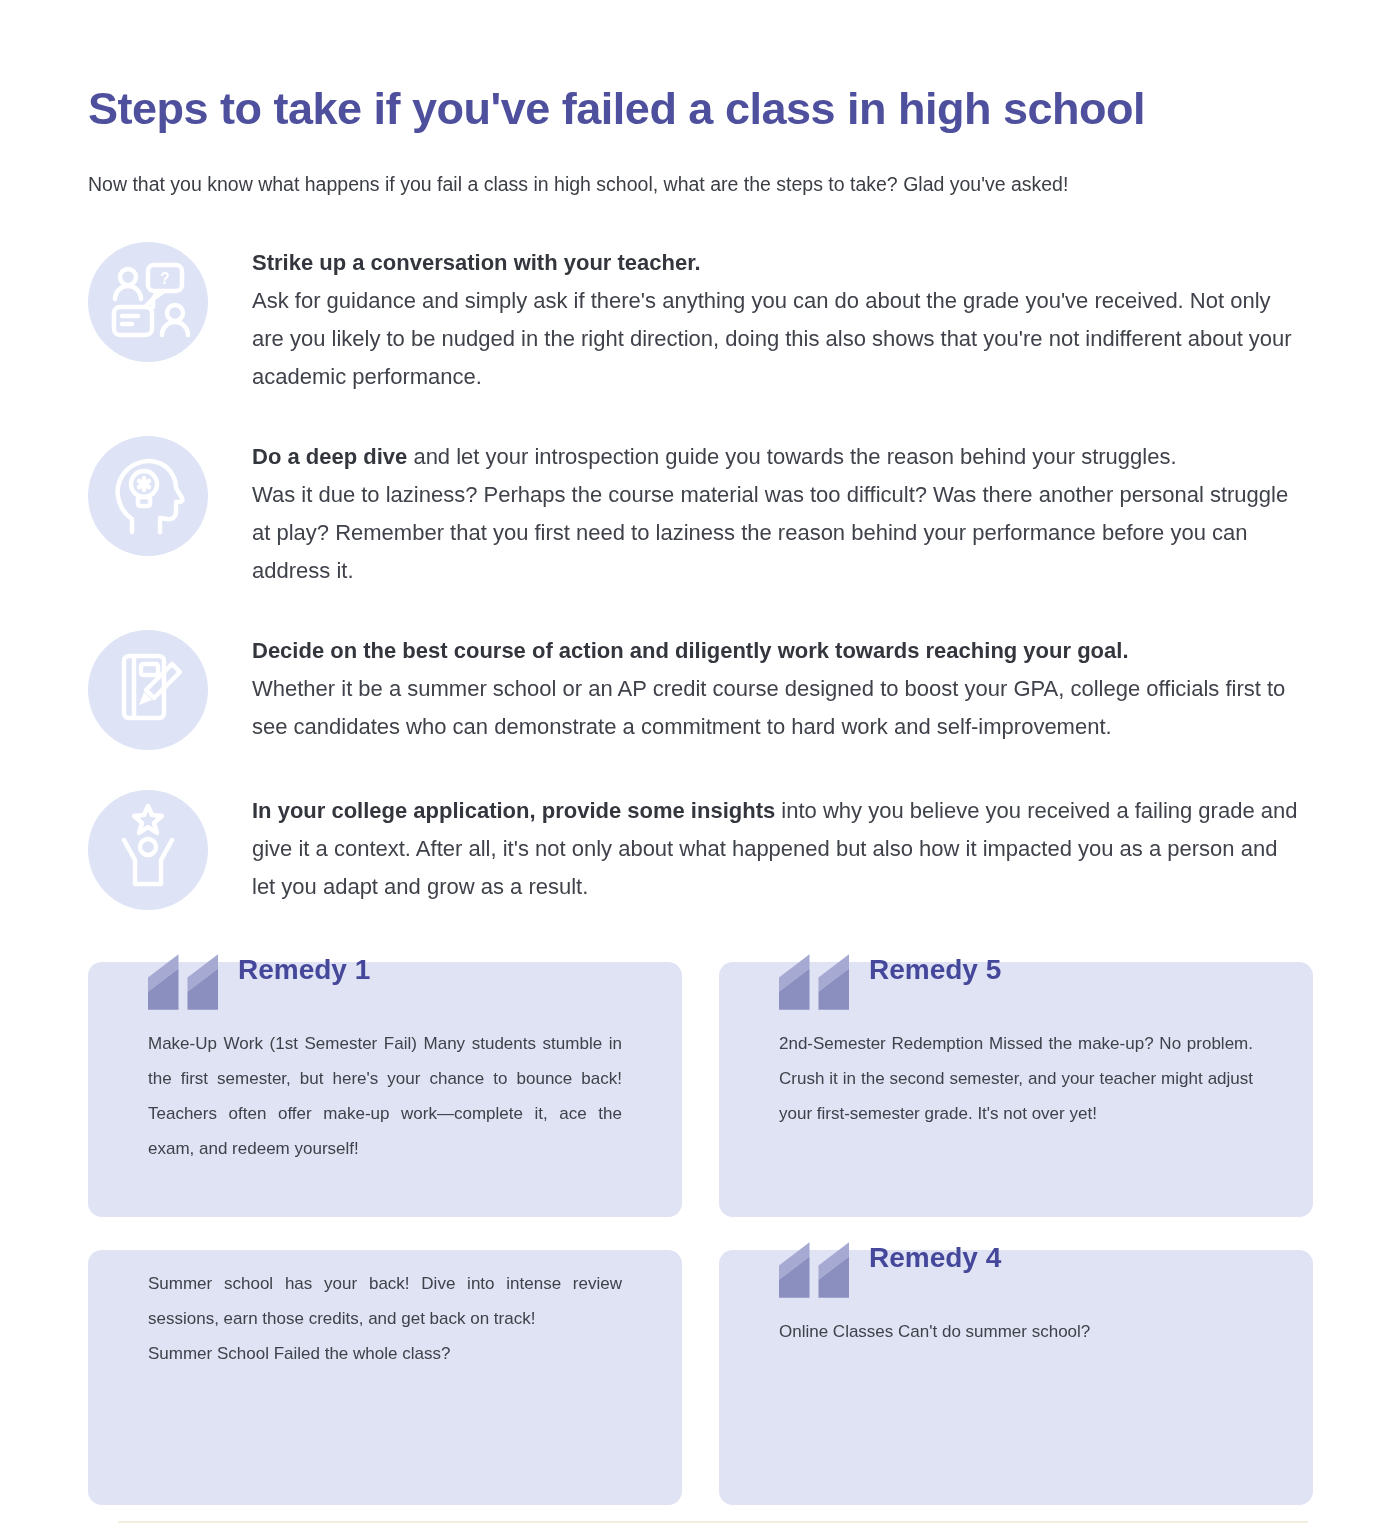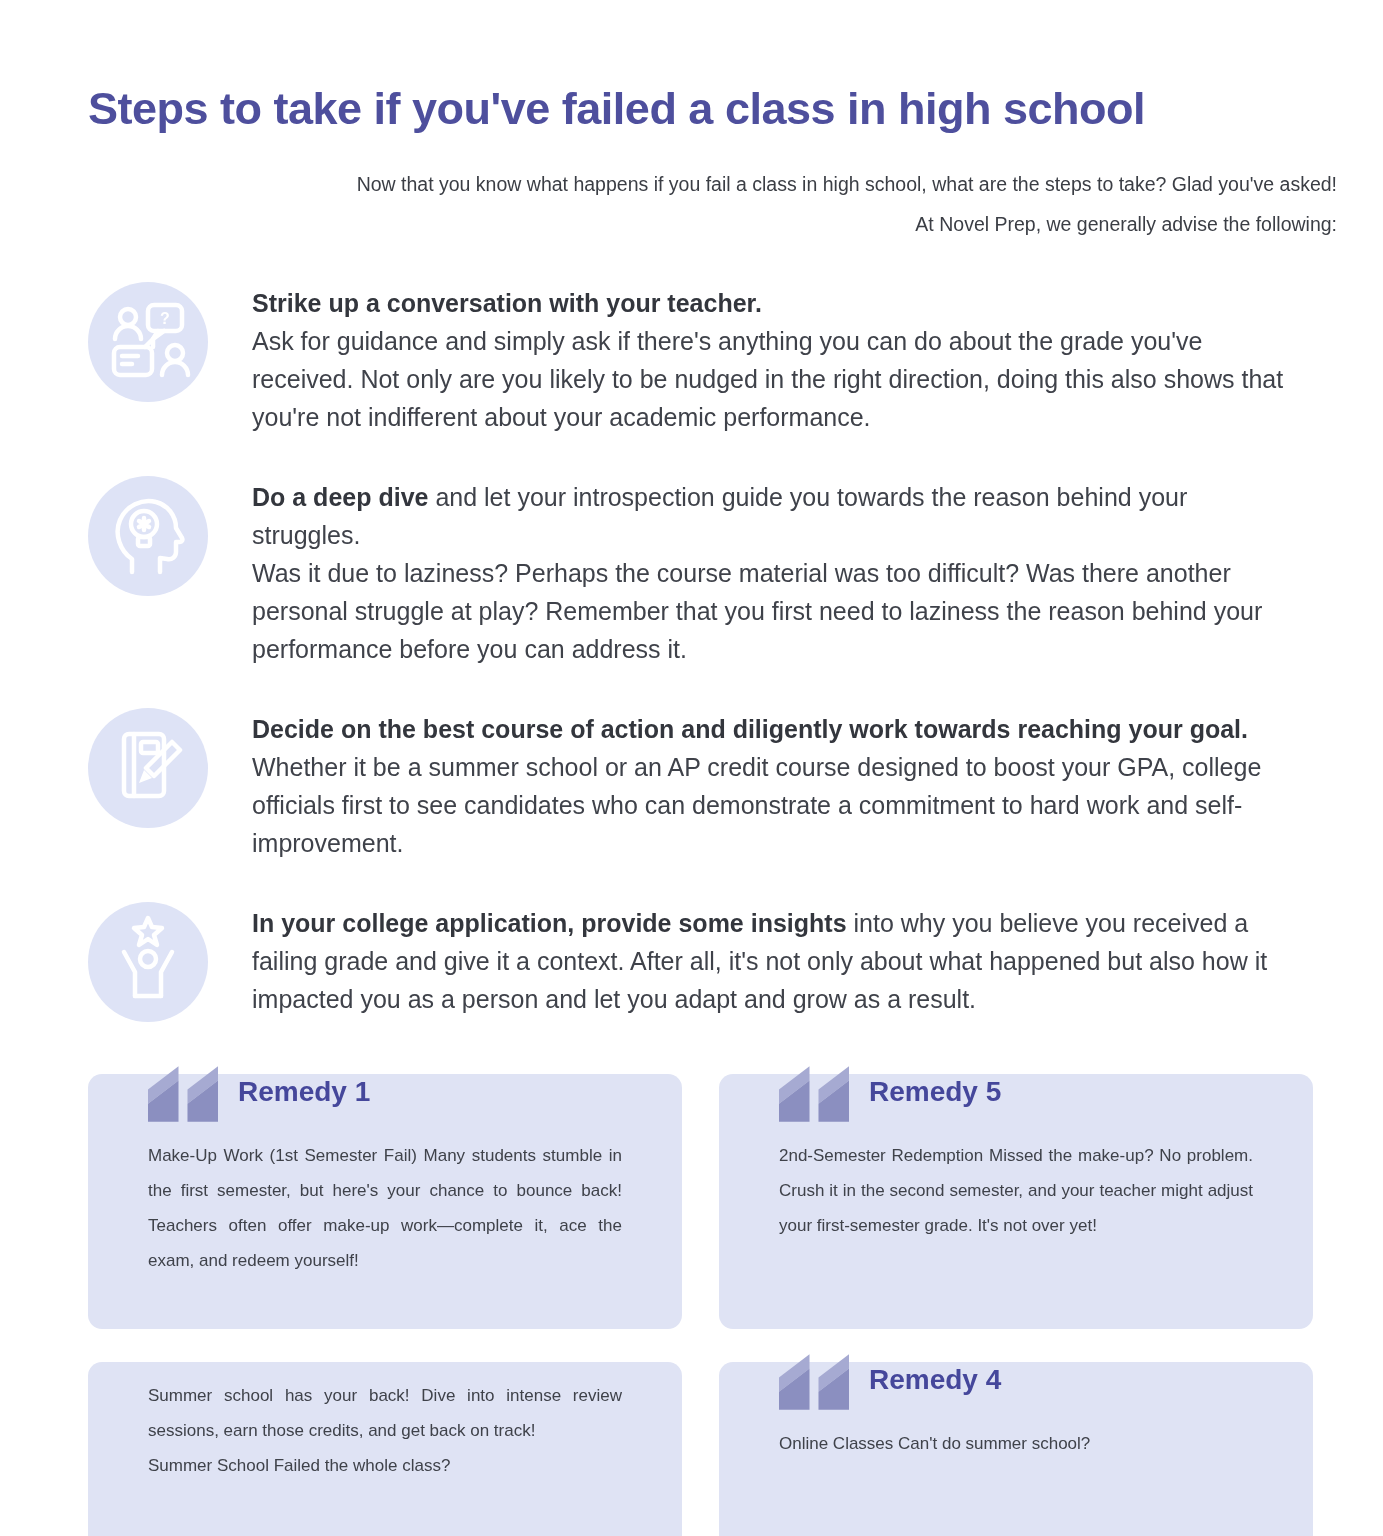--- a/index.html
+++ b/index.html
@@ -10,46 +10,46 @@
     color:#3b3e45;
     overflow:hidden;
   }
   .page { padding:84px 46px 0 88px; }
 
   h1.page-title {
     font-size:45px; font-weight:800; letter-spacing:-0.5px;
     color:#4e4f9d; margin-bottom:30px; line-height:1.1;
   }
   .intro p {
-    font-size:19.5px; line-height:40px; color:#3b3e45;text-align:right;
+    font-size:19.5px; line-height:40px; color:#3b3e45;
   }
 
   .steps { margin-top:38px; }
   .step { display:flex; align-items:flex-start; margin-bottom:40px; }
   .step-icon-wrap { width:120px; height:120px; flex:none; }
   .step-text {
     margin-left:44px; width:1048px;
-    font-size:25px; line-height:38px; color:#3f424a;
+    font-size:22px; line-height:38px; color:#3f424a;
     padding-top:2px;
   }
   .step-text b { font-weight:700; color:#33363d; }
   .step-text p:empty { display:none; }
 
   .remedies {
     margin-top:52px;
     display:grid;
     grid-template-columns:594px 594px;
     column-gap:37px; row-gap:33px;
   }
   .remedy-card {
     background:#dfe3f4; border-radius:14px;
     min-height:255px; padding:0 60px 24px 60px;
   }
   .remedy-head {
-    display:flex; align-items:center; margin-top:-8px;
+    display:flex; align-items:flex-start; margin-top:-8px;
   }
   .quote-glyph { flex:none; }
   .remedy-title {
     font-size:28px; font-weight:700; color:#45479b;
     margin-left:20px; padding-bottom:4px;
   }
   .remedy-body {
     margin-top:16px;
     font-size:17px; line-height:35px; color:#3f424a;
     text-align:justify;
@@ -66,21 +66,20 @@
 </style>
 </head>
 <body>
 
 <div class="page">
 
   <h1 class="page-title">Steps to take if you've failed a class in high school</h1>
 
   <div class="intro">
     <p>Now that you know what happens if you fail a class in high school, what are the steps to take? Glad you've asked!</p>
-    <p>At Novel Prep, we generally advise the following:</p>
   </div>
 
   <div class="steps">
 
     <div class="step">
       <div class="step-icon-wrap">
         <svg viewBox="0 0 120 120" width="120" height="120">
           <circle cx="60" cy="60" r="60" fill="#dee3f6"></circle>
           <circle class="ln" cx="40" cy="35" r="8"></circle>
           <path class="ln" d="M27 57 a13 13 0 0 1 26 0"></path>

